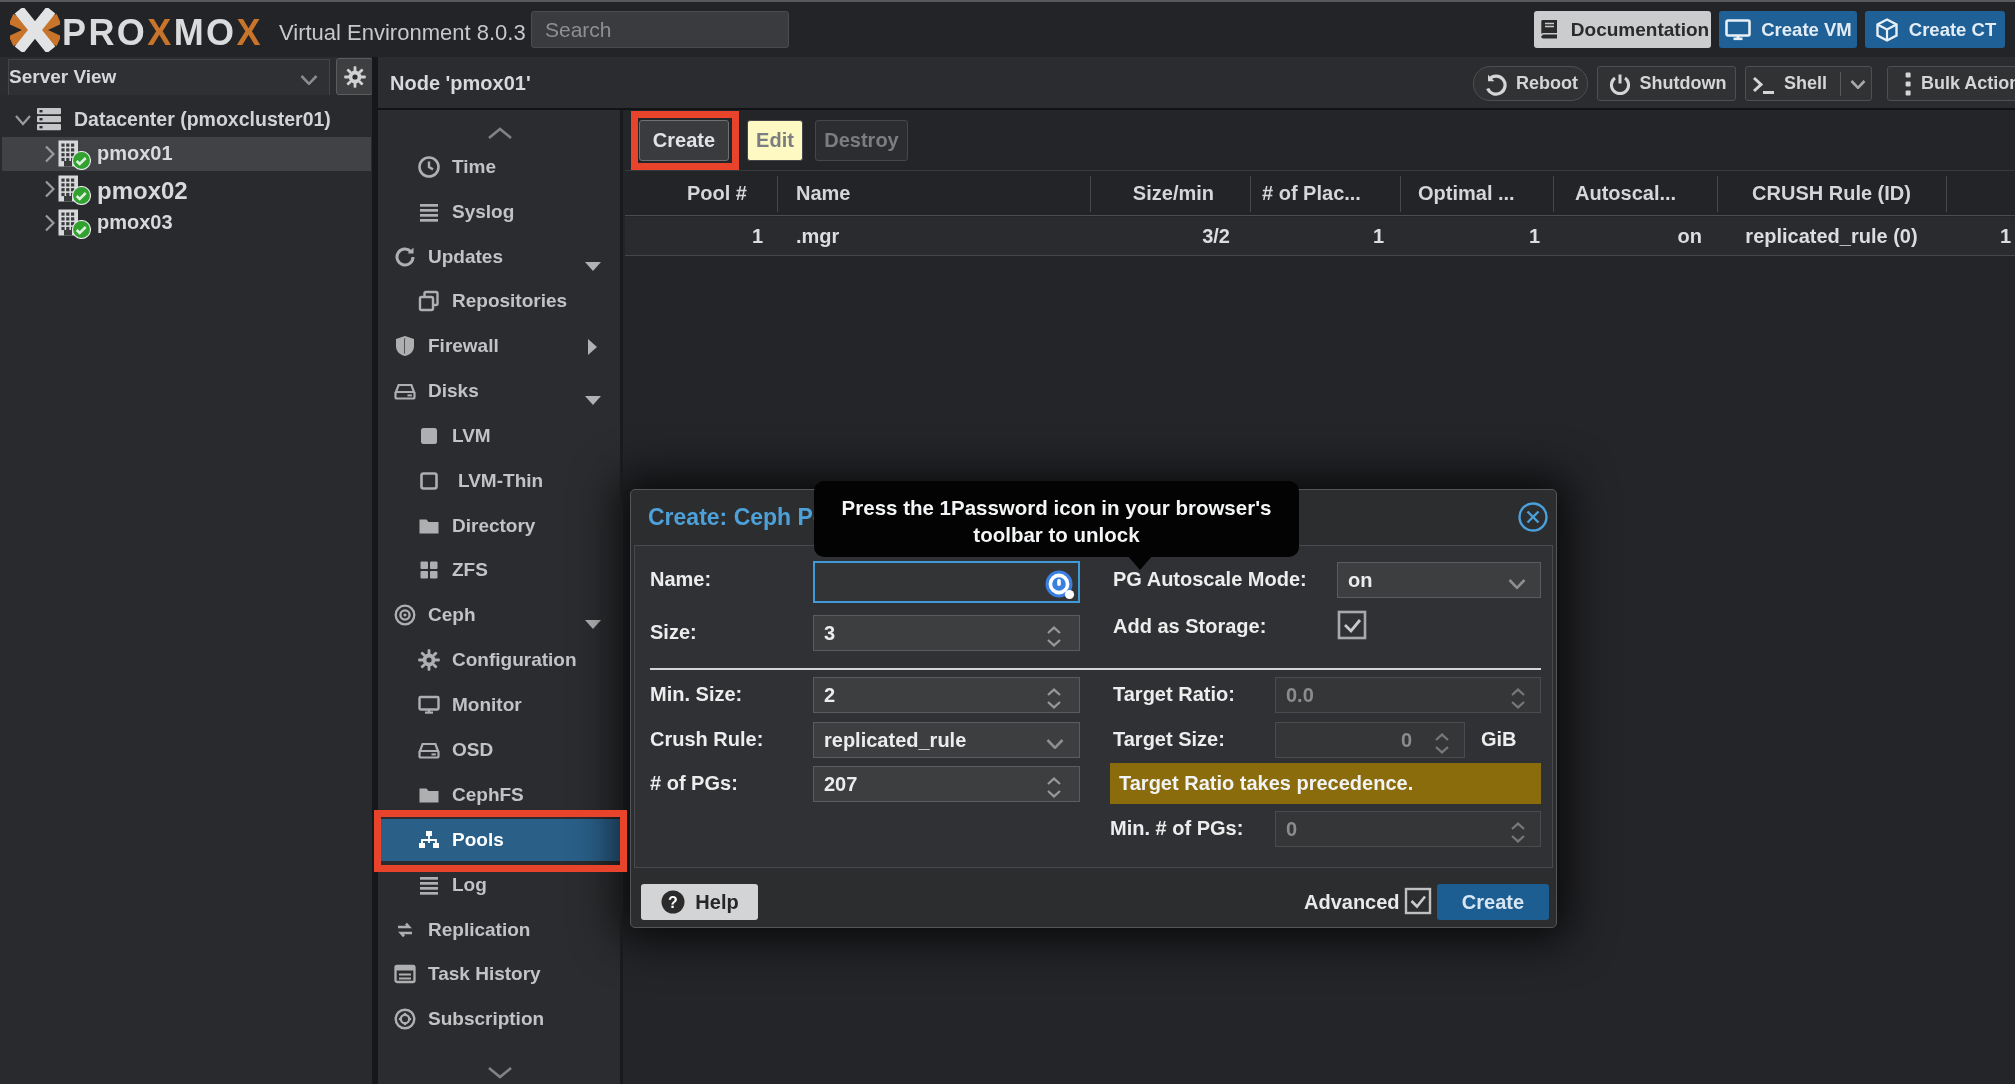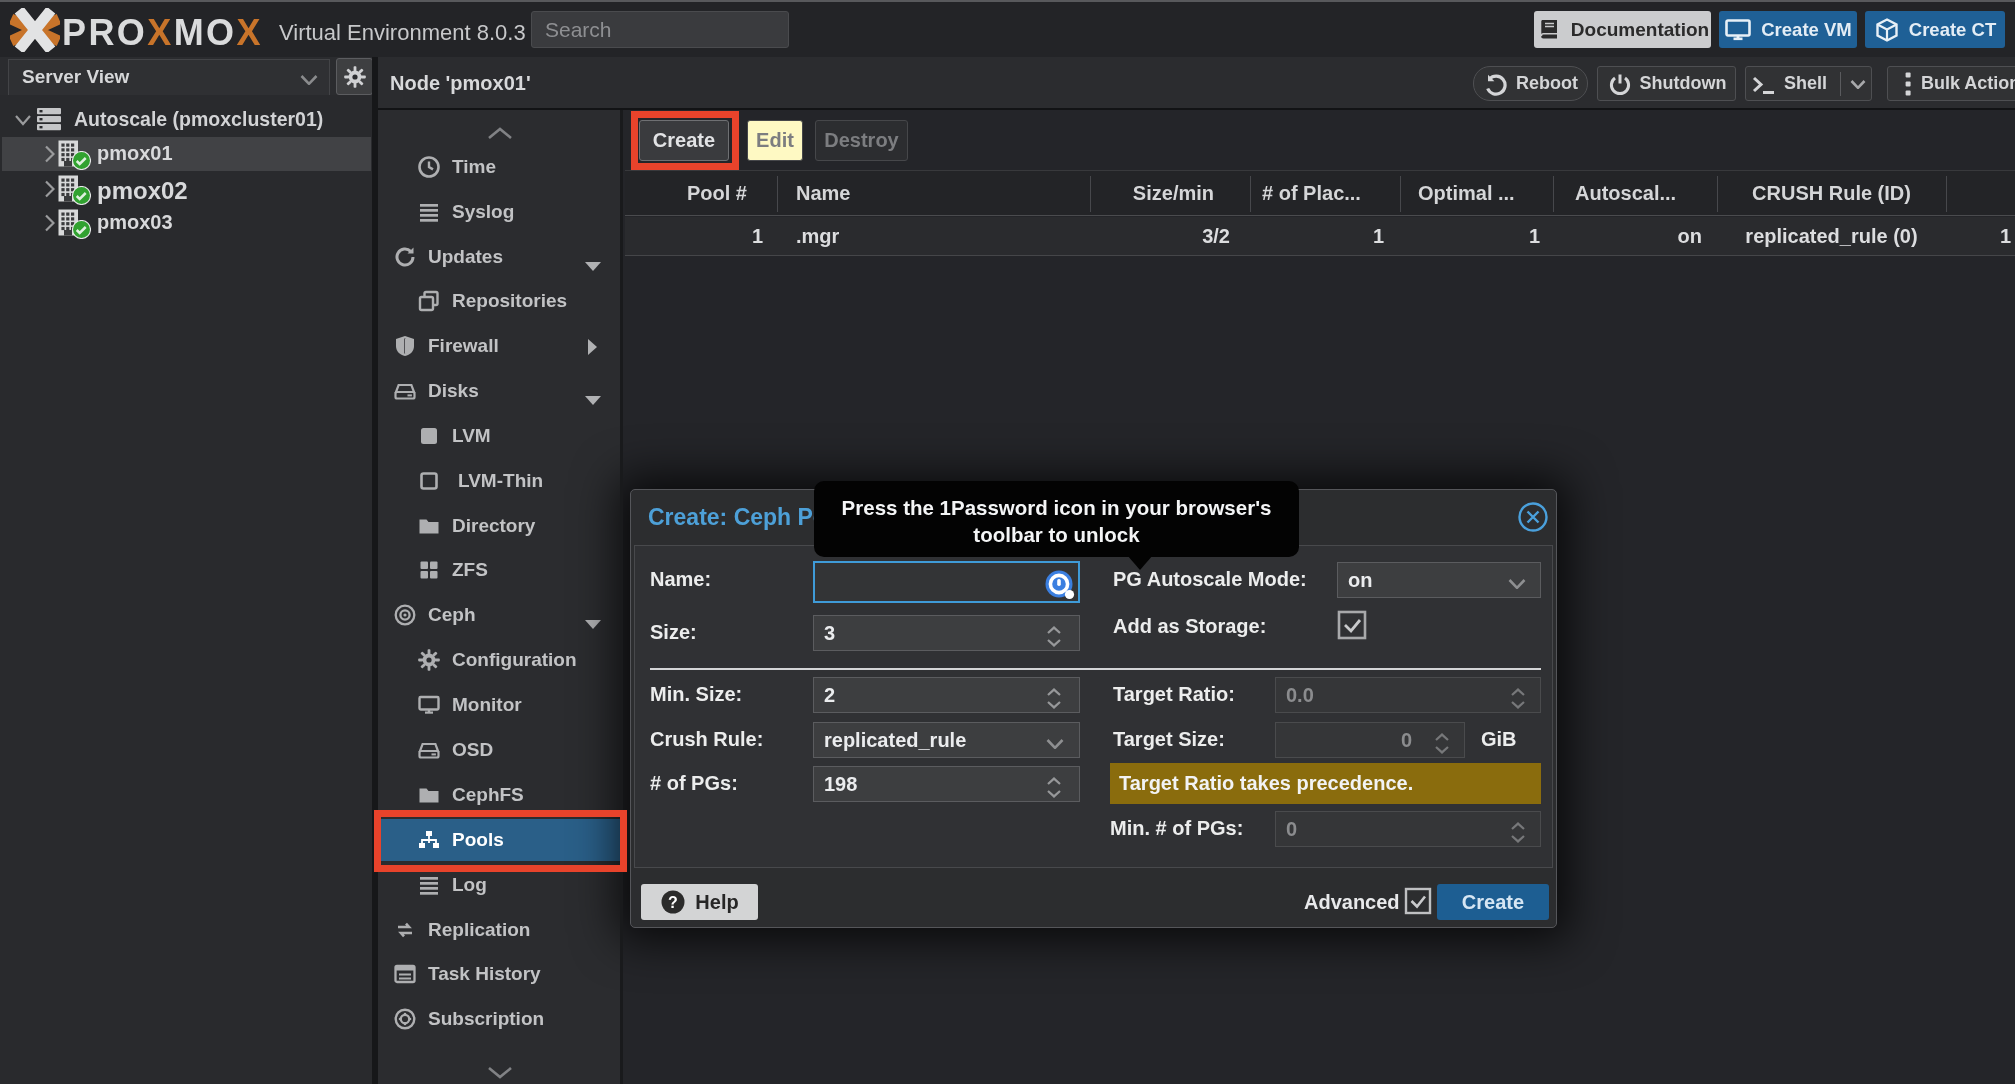--- a/index.html
+++ b/index.html
@@ -40,21 +40,21 @@
 <div class="btn bluebtn" style="left:1719px;top:11px;width:138px;height:37px;"><svg style="" width="28" height="28" viewBox="0 0 28 28">
       <rect x="2.5" y="4.5" width="23" height="15" rx="1.4" fill="none" stroke="#e8f0f7" stroke-width="2.6"></rect>
       <rect x="9.5" y="21.5" width="9" height="2.6" fill="#e8f0f7"></rect>
       <rect x="12.6" y="19.5" width="2.8" height="2.6" fill="#e8f0f7"></rect>
     </svg>Create VM</div>
 <div class="btn bluebtn" style="left:1865px;top:11px;width:140px;height:37px;"><svg style="" width="26" height="26" viewBox="0 0 26 26">
       <path d="M13 2.5l9.5 5v11l-9.5 5-9.5-5v-11z" fill="none" stroke="#e8f0f7" stroke-width="2.4"></path>
       <path d="M3.5 7.5L13 12.5l9.5-5M13 12.5v10.5" stroke="#e8f0f7" stroke-width="2.2" fill="none"></path>
     </svg>Create CT</div>
 <div class="abs" style="left:0;top:57px;width:2015px;height:53px;background:#2b2c2f;border-bottom:2px solid #121315;"></div>
-<div class="abs" style="left:8px;top:59px;width:322px;height:47px;background:#2f3033;border:1px solid #434447;color:#d6d7d9;font-size:19px;font-weight:bold;line-height:33px;padding-left:13px;">Server View</div>
+<div class="abs" style="left:8px;top:59px;width:322px;height:47px;background:#2f3033;border:1px solid #434447;color:#d6d7d9;font-size:19px;font-weight:bold;line-height:33px;">Server View</div>
 <div class="abs" style="left:300px;top:71px;"><svg style="" width="18" height="11" viewBox="0 0 18 11">
       <path d="M1.5 2l7.5 7.8 7.5-7.8" fill="none" stroke="#8a8b8d" stroke-width="2.6"></path>
     </svg></div>
 <div class="btn" style="left:336px;top:58px;width:37px;height:37px;background:#3e3f41;border:1px solid #5c5d60;">
     <svg style="" width="24" height="24" viewBox="0 0 24 24">
       <rect x="10.6" y="1.2" width="2.8" height="5" rx="0.8" fill="#d0d1d3" transform="rotate(0 12 12)"></rect>
       <rect x="10.6" y="1.2" width="2.8" height="5" rx="0.8" fill="#d0d1d3" transform="rotate(45 12 12)"></rect>
       <rect x="10.6" y="1.2" width="2.8" height="5" rx="0.8" fill="#d0d1d3" transform="rotate(90 12 12)"></rect>
       <rect x="10.6" y="1.2" width="2.8" height="5" rx="0.8" fill="#d0d1d3" transform="rotate(135 12 12)"></rect>
       <rect x="10.6" y="1.2" width="2.8" height="5" rx="0.8" fill="#d0d1d3" transform="rotate(180 12 12)"></rect>
@@ -90,21 +90,21 @@
       <path d="M2 2l7 8 7-8" fill="none" stroke="#9a9b9d" stroke-width="2.2"></path>
     </svg></div>
 <div class="abs" style="left:36px;top:106px;"><svg style="" width="26" height="26" viewBox="0 0 26 26">
       <rect x="1" y="2" width="24" height="6.2" rx="1" fill="#c5c6c8"></rect>
       <rect x="1" y="10" width="24" height="6.2" rx="1" fill="#c5c6c8"></rect>
       <rect x="1" y="18" width="24" height="6.2" rx="1" fill="#c5c6c8"></rect>
       <rect x="3.5" y="4" width="3" height="2.4" fill="#292a2d"></rect>
       <rect x="3.5" y="12" width="3" height="2.4" fill="#292a2d"></rect>
       <rect x="3.5" y="20" width="3" height="2.4" fill="#292a2d"></rect>
     </svg></div>
-<div class="abs" style="left:74px;top:108px;font-size:19.5px;font-weight:bold;color:#d2d3d5;">Autoscale (pmoxcluster01)</div>
+<div class="abs" style="left:74px;top:108px;font-size:19.5px;font-weight:bold;color:#d2d3d5;">Datacenter (pmoxcluster01)</div>
 <div class="abs" style="left:2px;top:137px;width:369px;height:34px;background:#414245;"></div>
 <div class="abs" style="left:44px;top:145px;"><svg style="" width="11" height="18" viewBox="0 0 11 18">
       <path d="M2 1.5l7.5 7.5L2 16.5" fill="none" stroke="#9a9b9d" stroke-width="2.2"></path>
     </svg></div>
 <div class="abs" style="left:58px;top:140px;"><svg style="" width="22" height="27" viewBox="0 0 22 27">
       <rect x="0.5" y="0.5" width="19.5" height="26" fill="#d8d9da"></rect>
       <rect x="3.4" y="3.5" width="3.2" height="3.2" fill="#3a3b3d"></rect>
       <rect x="3.4" y="8.3" width="3.2" height="3.2" fill="#3a3b3d"></rect>
       <rect x="3.4" y="13.1" width="3.2" height="3.2" fill="#3a3b3d"></rect>
       <rect x="3.4" y="17.9" width="3.2" height="3.2" fill="#3a3b3d"></rect>
@@ -460,21 +460,21 @@
     <div class="abs" style="left:9px;top:19px;"><svg style="" width="16" height="10" viewBox="0 0 16 10">
         <path d="M2 2l6 5.4L14 2" fill="none" stroke="#97989a" stroke-width="2.2"></path>
       </svg></div>
   </div>
 <div class="lbl" style="left:650px;top:728px;">Crush Rule:</div>
 <div class="field" style="left:813px;top:722px;width:267px;height:36px;">replicated_rule</div>
 <div class="abs" style="left:1046px;top:735px;"><svg style="" width="18" height="11" viewBox="0 0 18 11">
       <path d="M1.5 2l7.5 7.8 7.5-7.8" fill="none" stroke="#8e8f91" stroke-width="2.6"></path>
     </svg></div>
 <div class="lbl" style="left:650px;top:772px;"># of PGs:</div>
-<div class="field" style="left:813px;top:766px;width:267px;height:36px;">198</div>
+<div class="field" style="left:813px;top:766px;width:267px;height:36px;">207</div>
 <div class="abs" style="left:1037px;top:766px;width:35px;height:35px;">
     <div class="abs" style="left:9px;top:6px;"><svg style="" width="16" height="10" viewBox="0 0 16 10">
         <path d="M2 8l6-5.4L14 8" fill="none" stroke="#97989a" stroke-width="2.2"></path>
       </svg></div>
     <div class="abs" style="left:9px;top:19px;"><svg style="" width="16" height="10" viewBox="0 0 16 10">
         <path d="M2 2l6 5.4L14 2" fill="none" stroke="#97989a" stroke-width="2.2"></path>
       </svg></div>
   </div>
 <div class="lbl" style="left:1113px;top:568px;">PG Autoscale Mode:</div>
 <div class="field" style="left:1337px;top:562px;width:204px;height:36px;">on</div>

